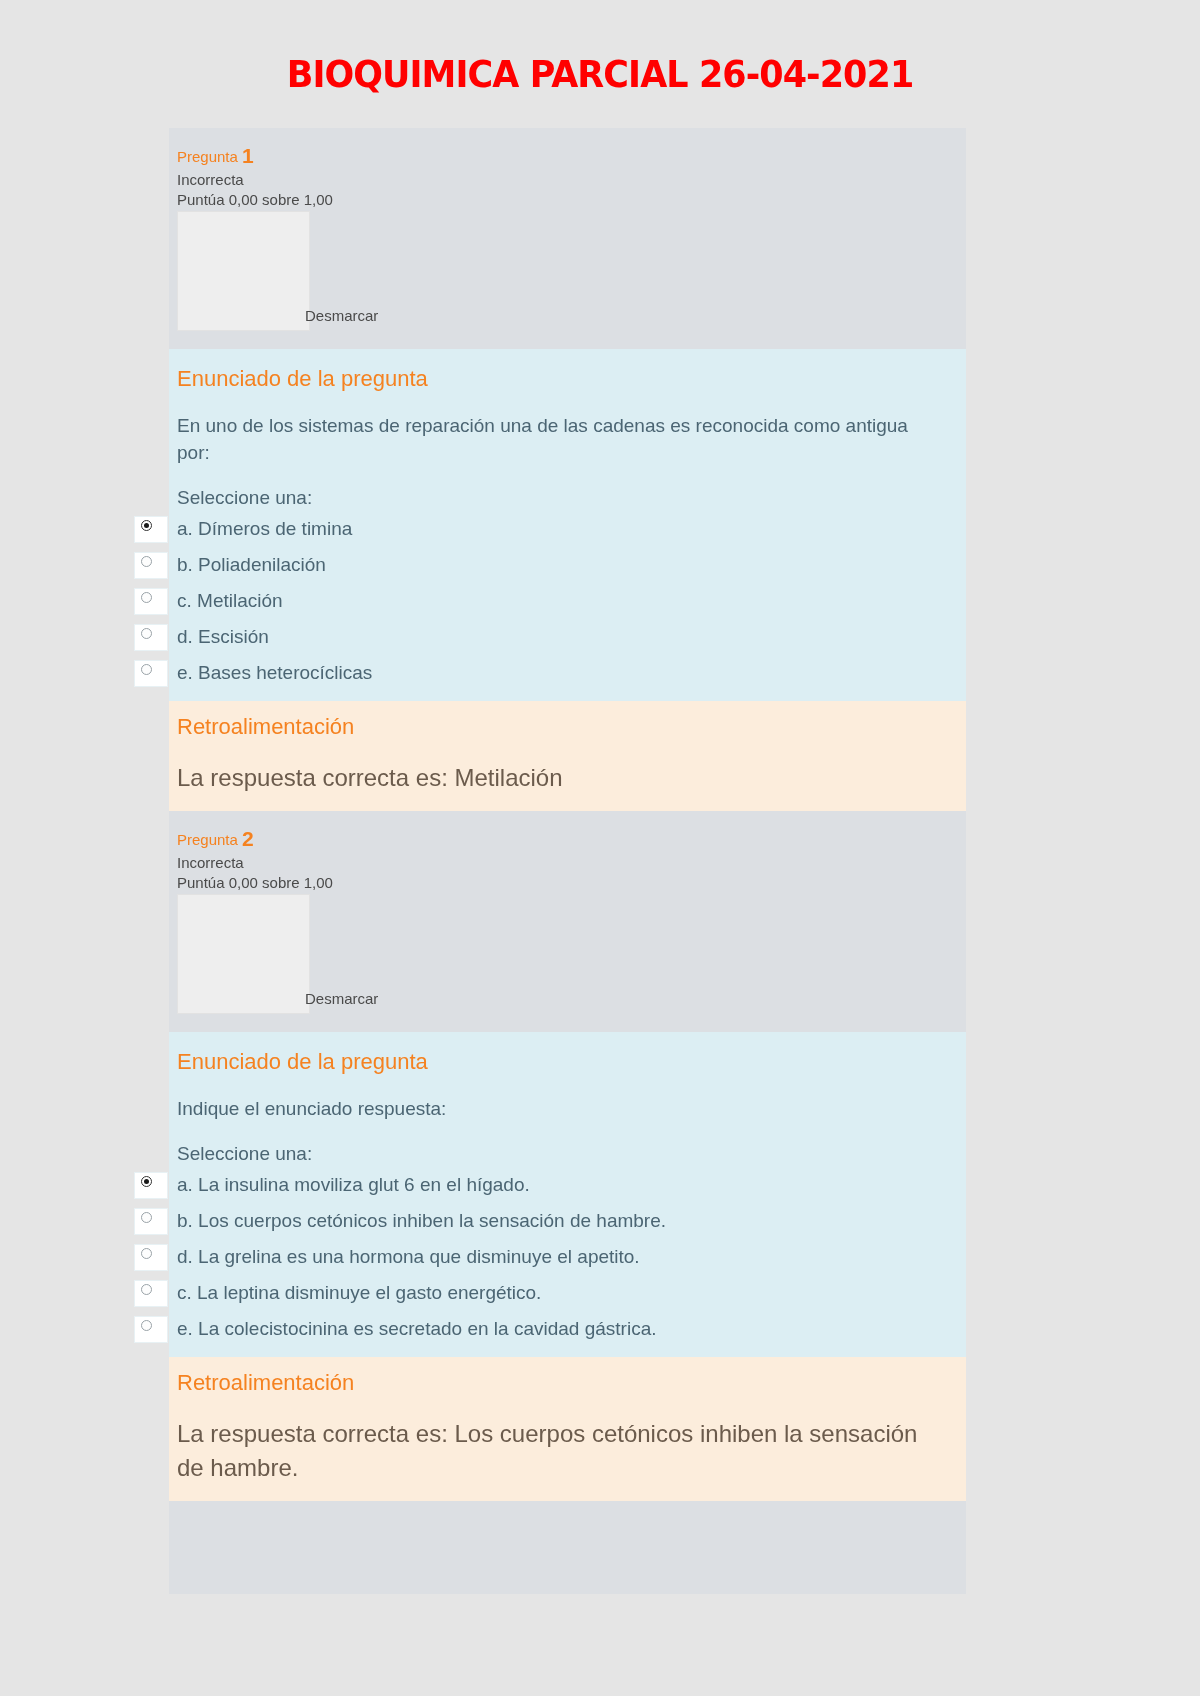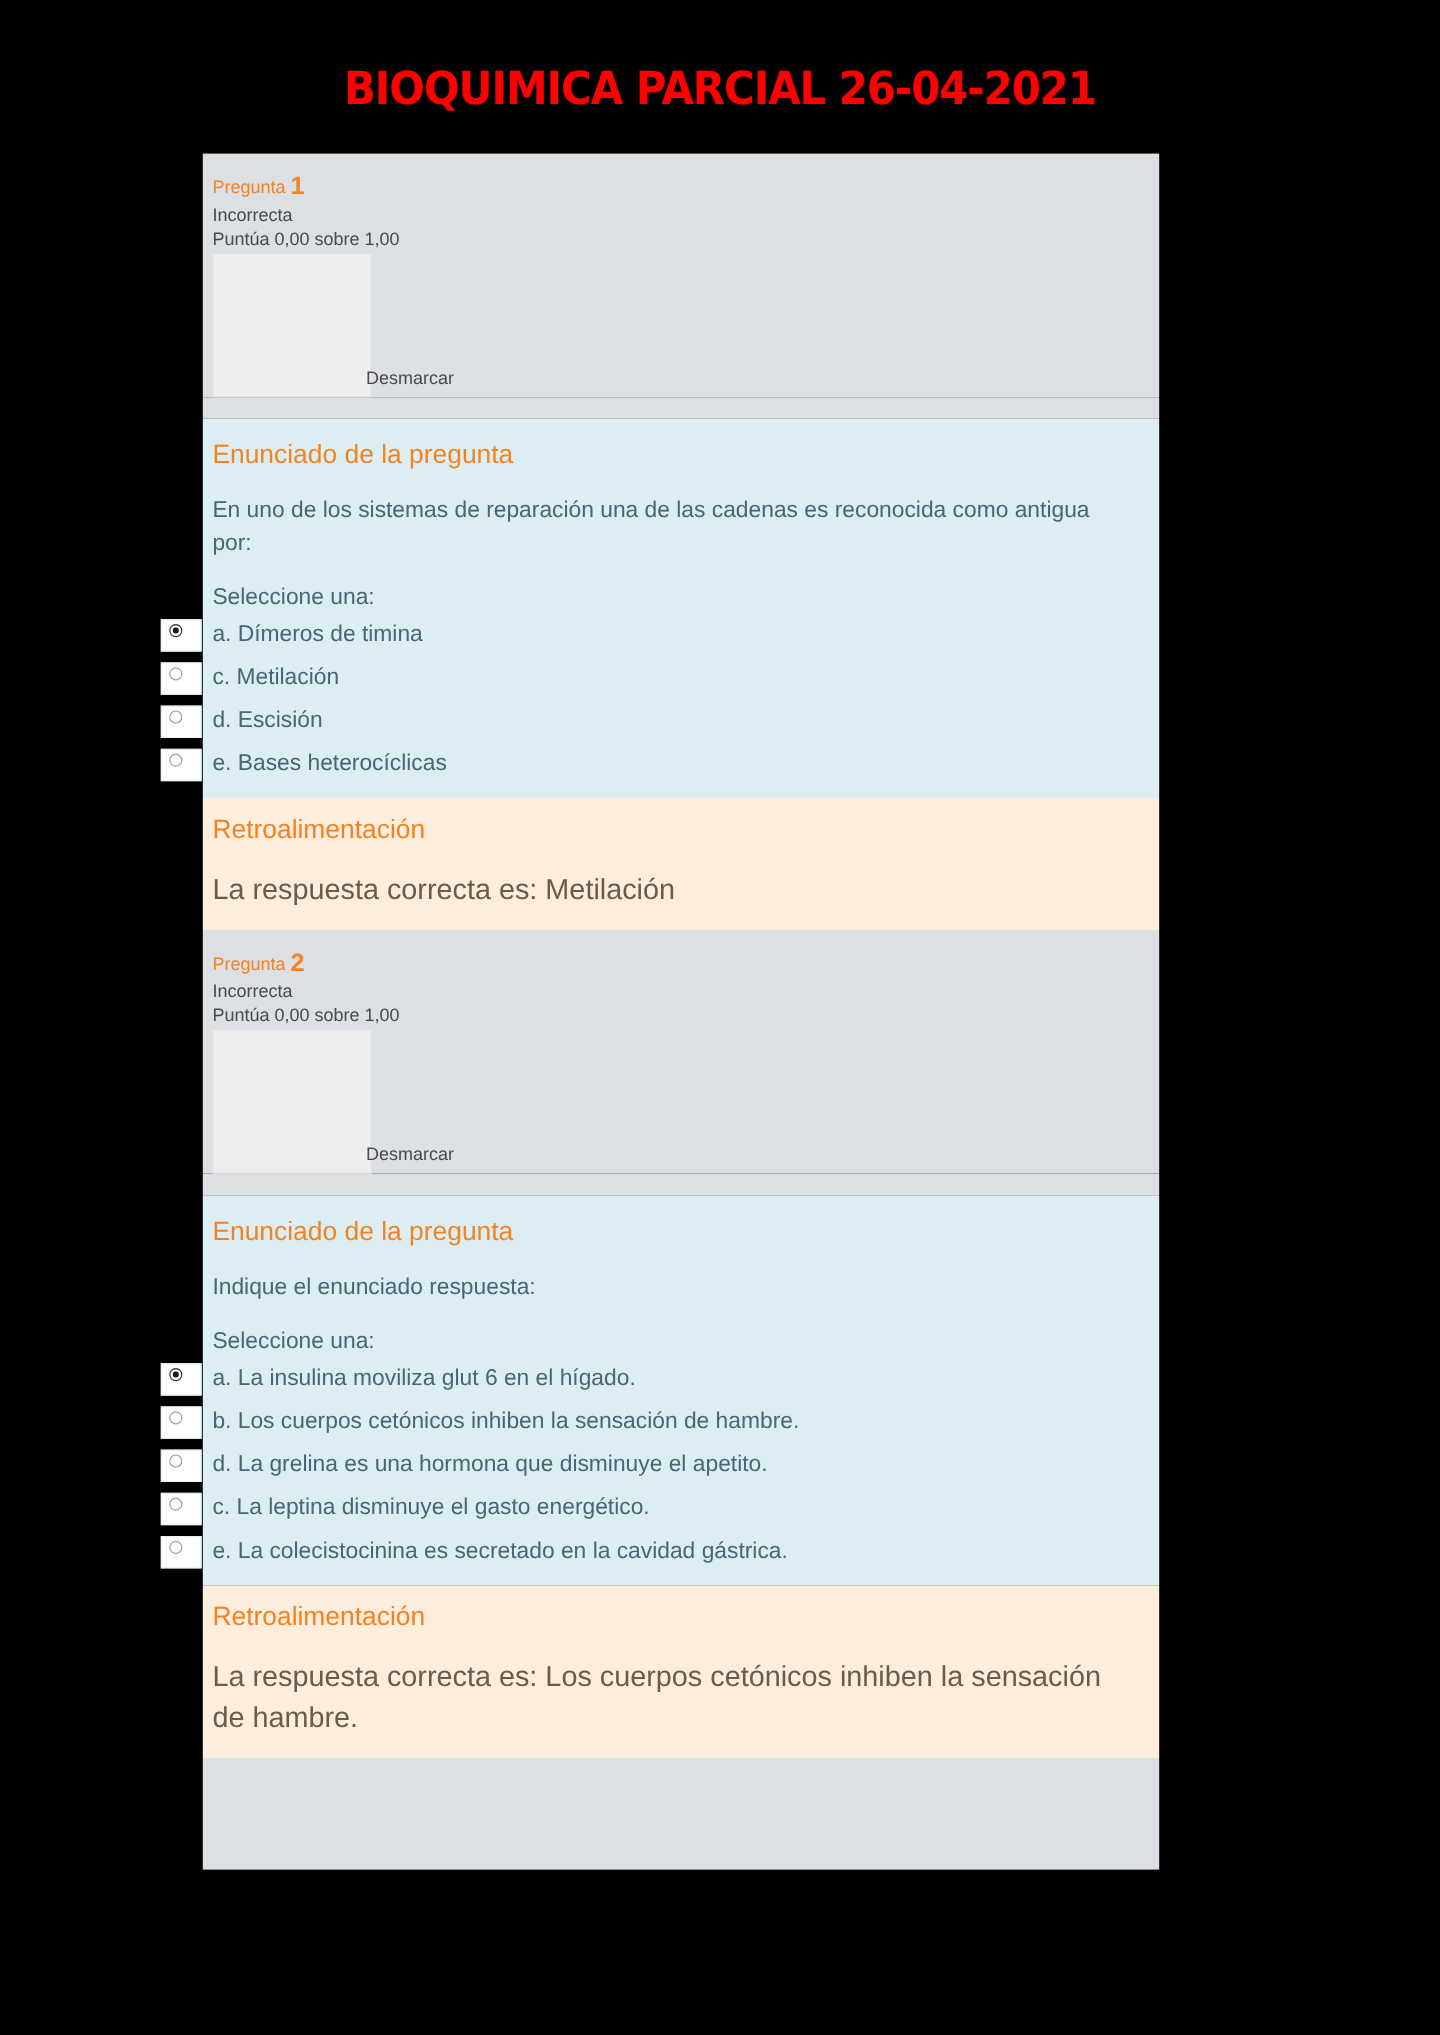--- a/index.html
+++ b/index.html
@@ -12,21 +12,21 @@
     height: 1696px;
     position: relative;
     font-family: "Liberation Sans", sans-serif;
     overflow: hidden;
   }
 
   .page {
     position: relative;
     width: 1200px;
     height: 1696px;
-    background: #000000;
+    background: #e5e5e5;
   }
 
   
   .doc-title {
     position: absolute;
     left: 0;
     top: 52px;
     width: 1200px;
     text-align: center;
     color: #ff0000;
@@ -231,20 +231,26 @@
           <li class="option">
             <span class="radio checked">
                 <span class="dot"></span>
               </span>
             <span class="opt-text">a. Dímeros de timina</span>
           </li>
           <li class="option">
             <span class="radio">
                 <span class="dot"></span>
               </span>
+            <span class="opt-text">b. Poliadenilación</span>
+          </li>
+          <li class="option">
+            <span class="radio">
+                <span class="dot"></span>
+              </span>
             <span class="opt-text">c. Metilación</span>
           </li>
           <li class="option">
             <span class="radio">
                 <span class="dot"></span>
               </span>
             <span class="opt-text">d. Escisión</span>
           </li>
           <li class="option">
             <span class="radio">

